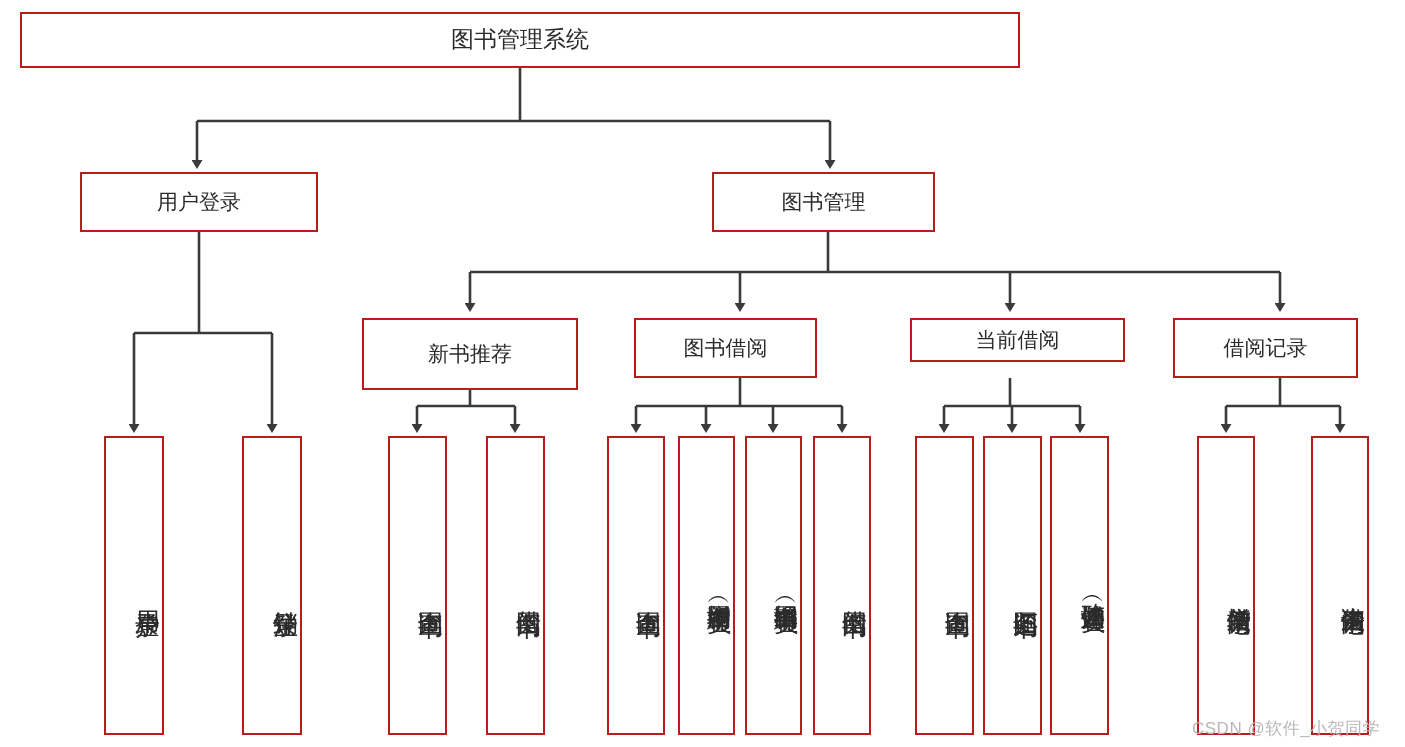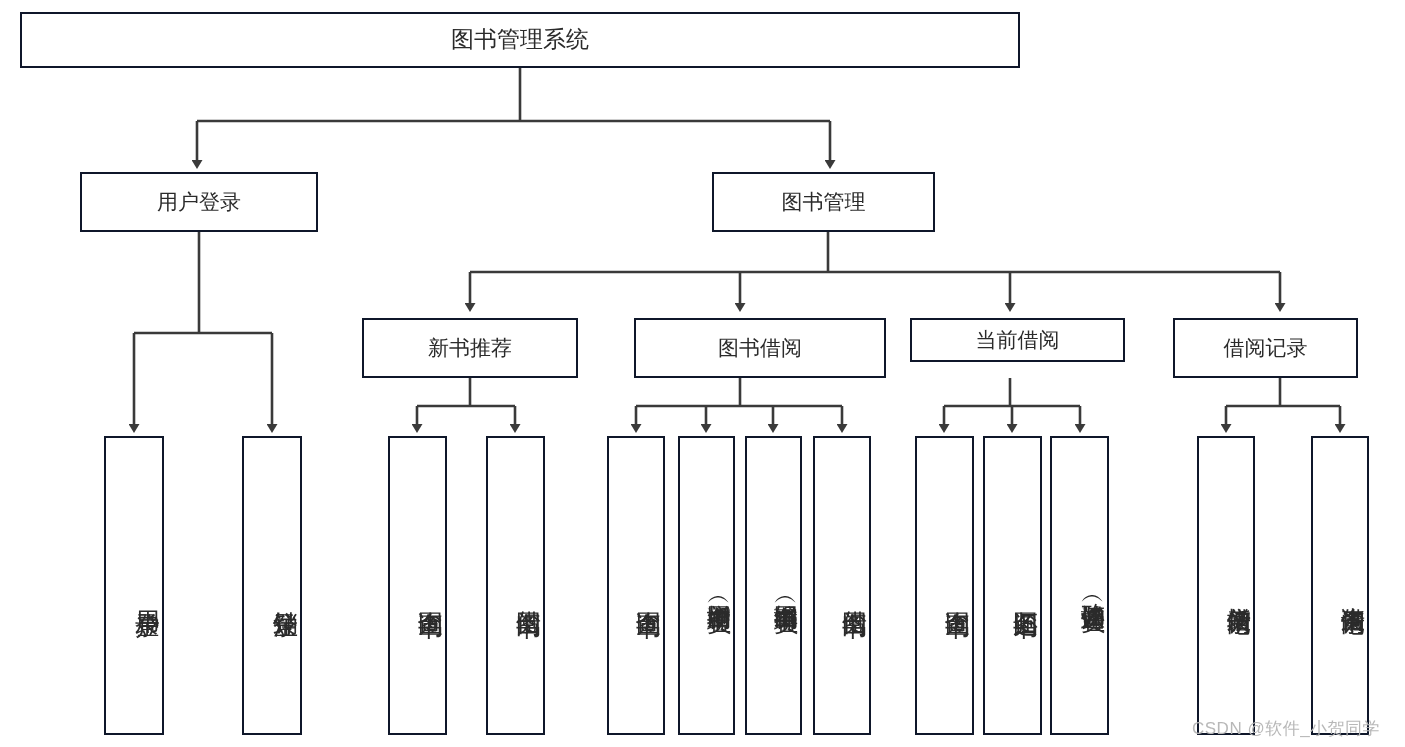--- a/index.html
+++ b/index.html
@@ -23,21 +23,21 @@
     left: 0;
     top: 0;
     width: 1405px;
     height: 747px;
     pointer-events: none;
   }
   .node {
     position: absolute;
     box-sizing: border-box;
     background: #ffffff;
-    border: 2px solid #0f172a;
+    border: 2px solid #b91c1c;
     display: flex;
     align-items: center;
     justify-content: center;
     color: #2b2b2b;
     line-height: 1.18;
     text-align: center;
   }
   .node.level0 {
     font-size: 23px;
   }
@@ -127,24 +127,24 @@
     <span class="label">图书管理系统</span>
   </div>
 
   <div class="node level1" style="left:80px; top:172px; width:238px; height:60px;">
     <span class="label">用户登录</span>
   </div>
   <div class="node level1" style="left:712px; top:172px; width:223px; height:60px;">
     <span class="label">图书管理</span>
   </div>
 
-  <div class="node level2" style="left:362px; top:318px; width:216px; height:60px;">
+  <div class="node level2" style="left:362px; top:318px; width:216px; height:72px;">
     <span class="label">新书推荐</span>
   </div>
-  <div class="node level2" style="left:634px; top:318px; width:252px; height:60px;">
+  <div class="node level2" style="left:634px; top:318px; width:183px; height:60px;">
     <span class="label">图书借阅</span>
   </div>
   <div class="node level2" style="left:910px; top:318px; width:215px; height:44px;">
     <span class="label">当前借阅</span>
   </div>
   <div class="node level2" style="left:1173px; top:318px; width:185px; height:60px;">
     <span class="label">借阅记录</span>
   </div>
 
   <div class="node vertical" style="left:104px; top:436px; width:60px; height:299px; font-size:25px;">

